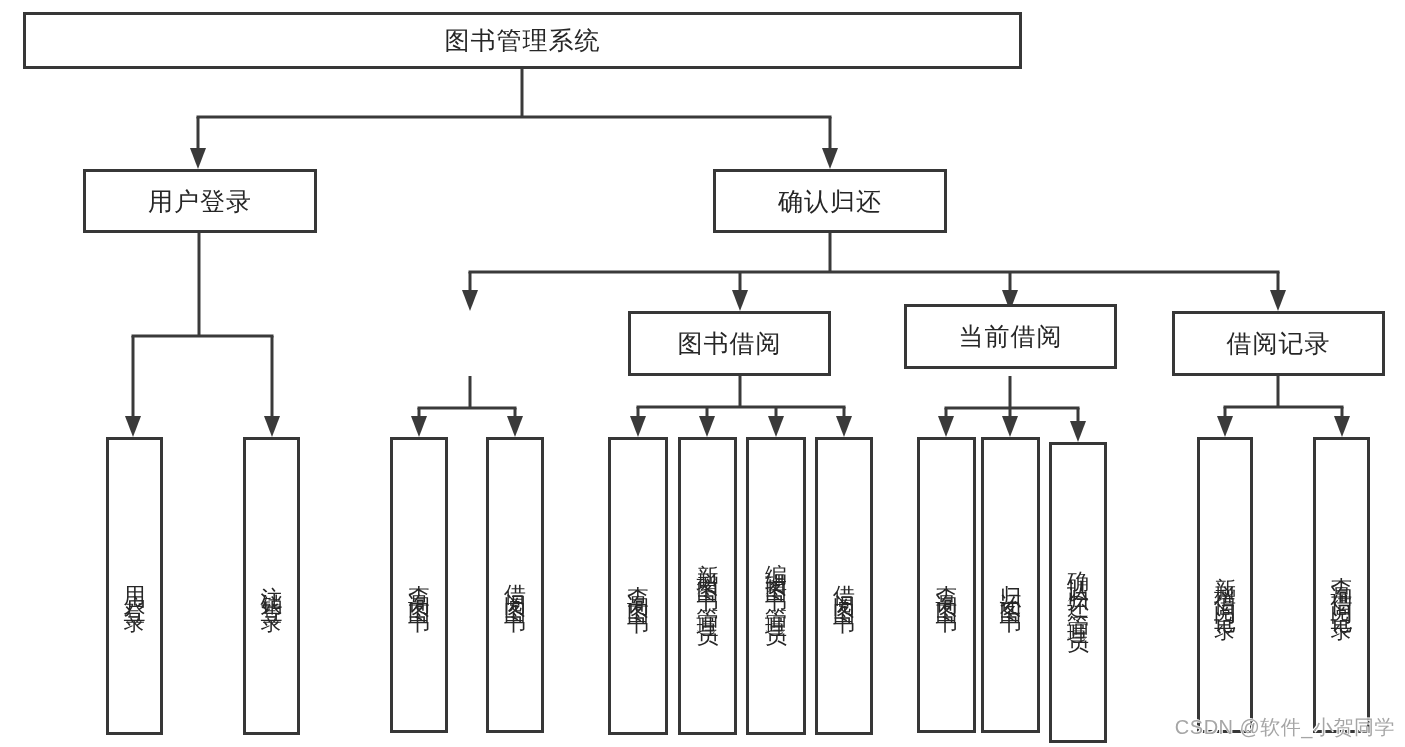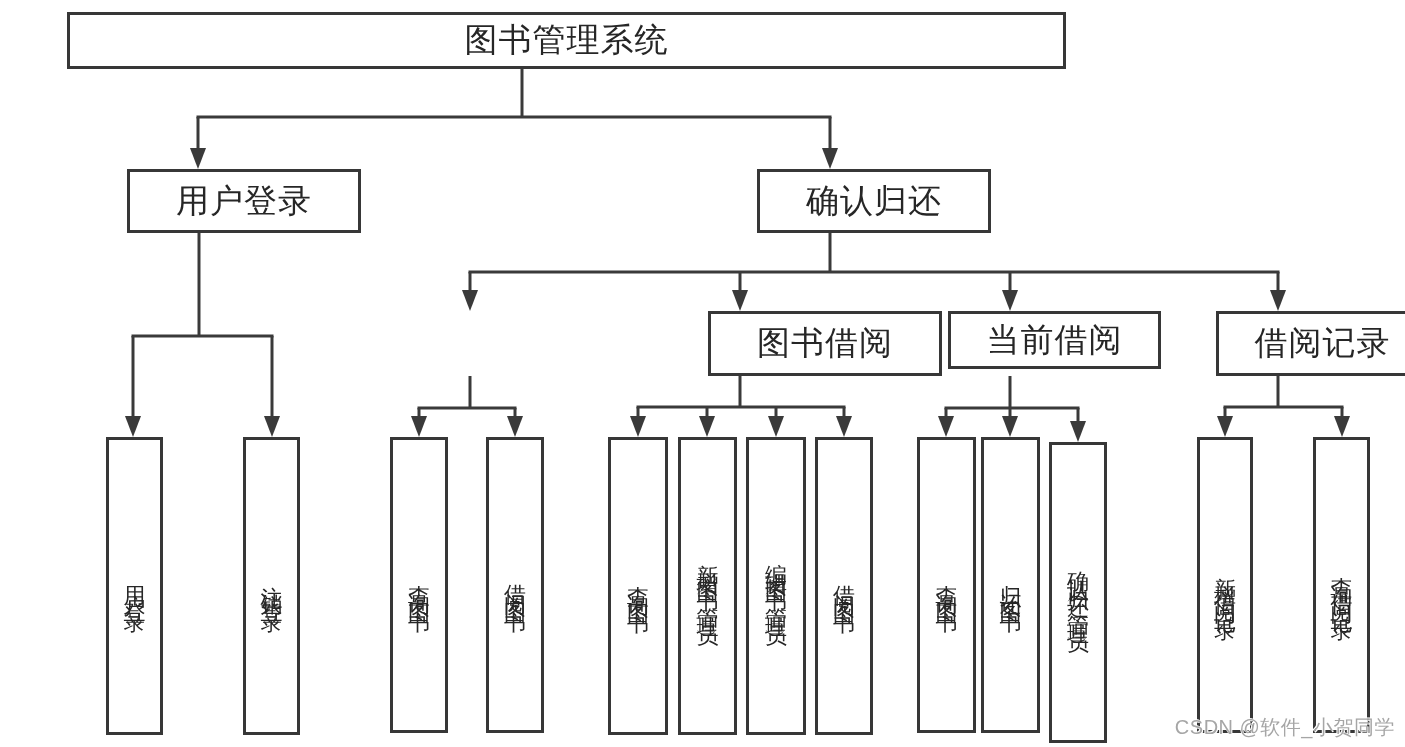--- a/index.html
+++ b/index.html
@@ -17,21 +17,21 @@
   .box{
     position:absolute;
     box-sizing:border-box;
     background:#ffffff;
     border:3px solid #373737;
     display:flex;
     align-items:center;
     justify-content:center;
     text-align:center;
   }
-  .hbox{font-size:33px;letter-spacing:1px;margin-left:44px;}
+  .hbox{font-size:25px;letter-spacing:1px;}
   .vbox{
     font-size:22px;
     writing-mode:vertical-rl;
     text-orientation:mixed;
     letter-spacing:0.4em;
     line-height:1;
   }
   .watermark{
     position:absolute;
     right:10px;
@@ -123,22 +123,22 @@
       <line x1="1342" y1="407" x2="1342" y2="427"></line>
       <polygon points="1334,416 1350,416 1342,437"></polygon>
     </g>
   </svg>
 
   <div class="box hbox" style="left:23px;top:12px;width:999px;height:57px">图书管理系统</div>
 
   <div class="box hbox" style="left:83px;top:169px;width:234px;height:64px">用户登录</div>
   <div class="box hbox" style="left:713px;top:169px;width:234px;height:64px">确认归还</div>
 
-  <div class="box hbox" style="left:664px;top:311px;width:234px;height:65px">图书借阅</div>
-  <div class="box hbox" style="left:904px;top:311px;width:213px;height:58px">当前借阅</div>
+  <div class="box hbox" style="left:628px;top:311px;width:203px;height:65px">图书借阅</div>
+  <div class="box hbox" style="left:904px;top:304px;width:213px;height:65px">当前借阅</div>
   <div class="box hbox" style="left:1172px;top:311px;width:213px;height:65px">借阅记录</div>
 
   <div class="box vbox" style="left:106px;top:437px;width:57px;height:298px">用户登录</div>
   <div class="box vbox" style="left:243px;top:437px;width:57px;height:298px">注销登录</div>
 
   <div class="box vbox" style="left:390px;top:437px;width:58px;height:296px">查询图书</div>
   <div class="box vbox" style="left:486px;top:437px;width:58px;height:296px">借阅图书</div>
 
   <div class="box vbox" style="left:608px;top:437px;width:60px;height:298px">查询图书</div>
   <div class="box vbox" style="left:678px;top:437px;width:59px;height:298px">新增图书（管理员）</div>

